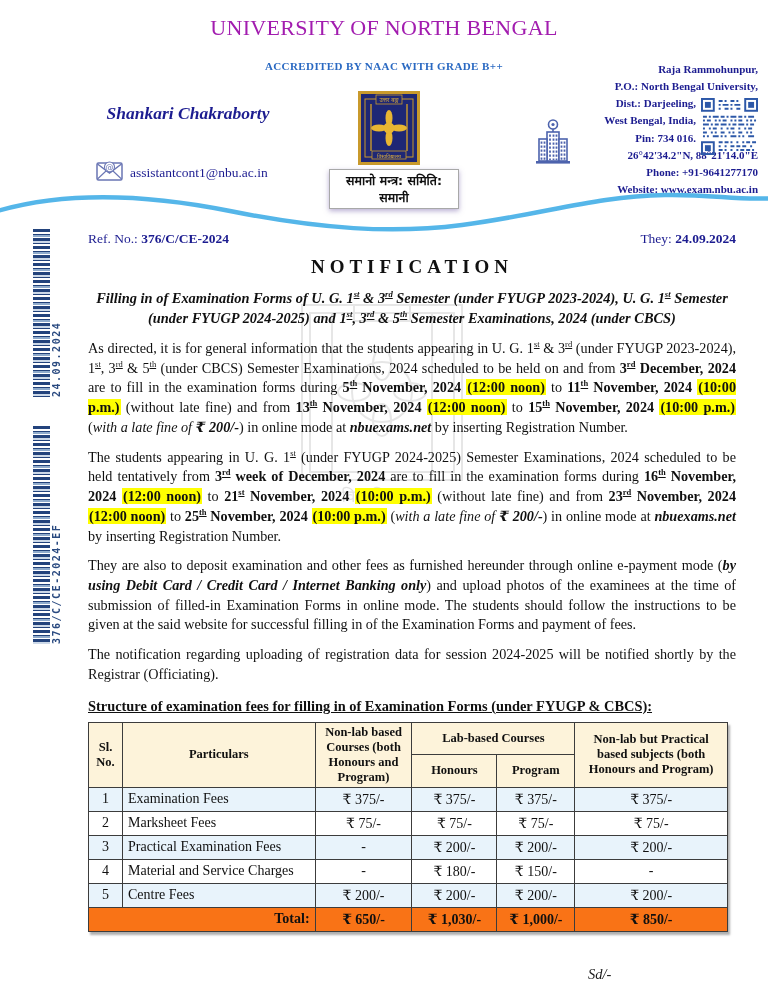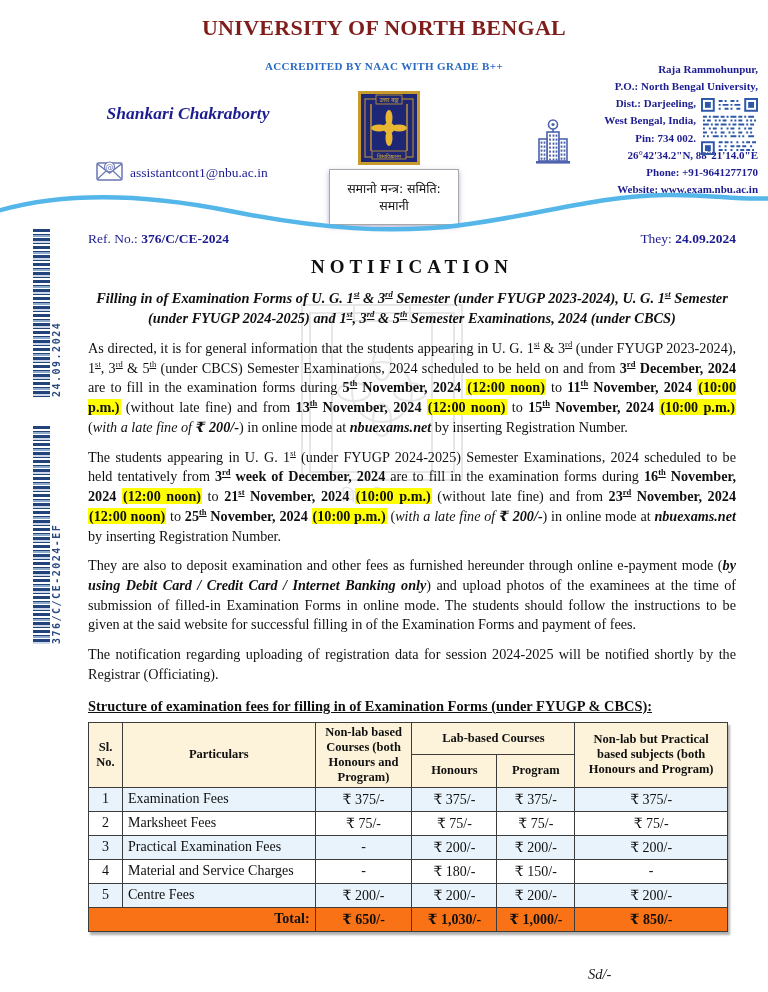--- a/index.html
+++ b/index.html
@@ -9,34 +9,34 @@
     background:#ffffff; color:#101010;
     font-family:"Liberation Serif","DejaVu Serif",serif;
   }
   .b { font-weight:bold; }
   .i { font-style:italic; }
   .hl { background:#ffff00; padding:0 1px; }
   sup { font-size:.60em; line-height:0;text-decoration:underline; }
 
   
   .uni-title { position:absolute; top:15px; left:0; right:0; text-align:center;
-    color:#7f1d1d; font-size:22px; font-weight:bold; letter-spacing:.3px; }
+    color:#a21caf; font-size:22px; font-weight:normal; letter-spacing:.3px; }
   .uni-sub { position:absolute; top:60px; left:0; right:0; text-align:center;
     color:#2a69c2; font-size:11px; font-weight:bold; letter-spacing:.4px; }
 
   .officer { position:absolute; top:103px; left:62px; width:252px; text-align:center; color:#1c1c90; }
   .officer-name { font-size:17.5px; font-weight:bold; font-style:italic; }
   .officer-title { font-size:12.5px; font-weight:bold; font-style:italic; margin-top:1px; }
   .email-row { position:absolute; top:160px; left:96px; display:flex; align-items:center; gap:7px;
     color:#1c1c90; font-size:13.5px; }
 
   .logo { position:absolute; top:91px; left:358px; }
   .motto-box { position:absolute; top:169px; left:329px; width:130px; text-align:center;
     background:#fff; border:1px solid #a8a8a8; box-shadow:0 2px 5px rgba(116,96,168,.5);
-    font-size:12.5px; padding:10px 3px; font-family:"DejaVu Sans",sans-serif; color:#111; }
+    font-size:12.5px; padding:2px 3px; font-family:"DejaVu Sans",sans-serif; color:#111;font-weight:bold; }
 
   .contact { position:absolute; top:61px; right:10px; width:222px; text-align:right;
     color:#1c1c90; font-weight:bold; font-size:11px; line-height:1.56; }
   .contact .with-qr { padding-right:62px; }
   .qr { position:absolute; top:37px; right:0; }
   .building-icon { position:absolute; top:57px; left:0; }
 
   .wave { position:absolute; top:188px; left:0; }
 
   .ref-row { position:absolute; top:231px; left:88px; width:648px;
@@ -123,21 +123,21 @@
   </svg>
 </div>
 
 <div class="motto-box">समानो मन्त्र: समिति: समानी</div>
 
 <div class="contact">
   <div>Raja Rammohunpur,</div>
   <div>P.O.: North Bengal University,</div>
   <div class="with-qr">Dist.: Darjeeling,</div>
   <div class="with-qr">West Bengal, India,</div>
-  <div class="with-qr">Pin: 734 002.</div>
+  <div class="with-qr">Pin: 734 016.</div>
   <div>26°42'34.2"N, 88°21'14.0"E</div>
   <div>Phone: +91-9641277170</div>
   <div>Website: www.exam.nbu.ac.in</div>
 
   <svg class="qr" width="57" height="57" viewBox="0 0 29 29">
     <g fill="none" stroke="#2d58a8" stroke-width="1">
       <rect x=".5" y=".5" width="6" height="6"></rect>
       <rect x="22.5" y=".5" width="6" height="6"></rect>
       <rect x=".5" y="22.5" width="6" height="6"></rect>
     </g>

